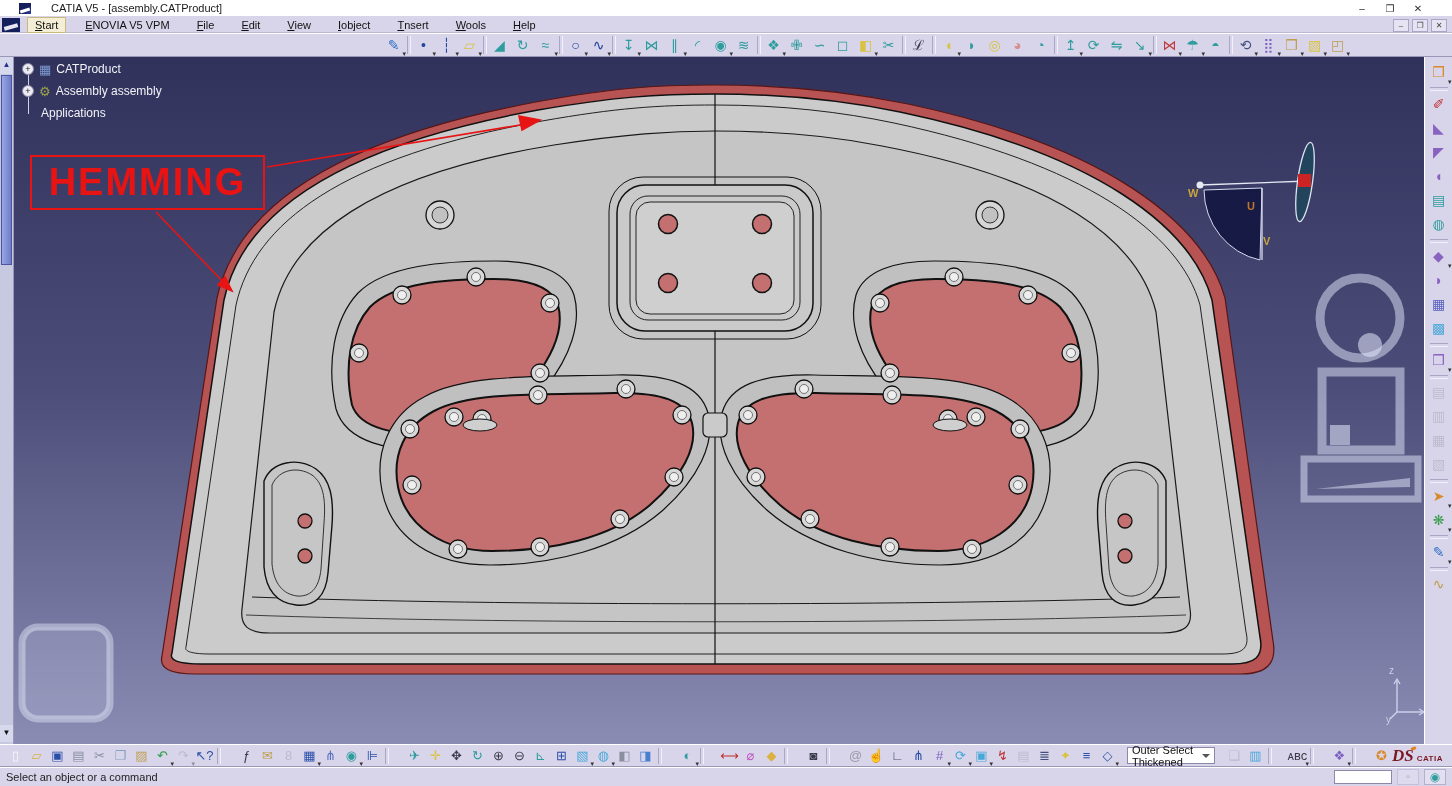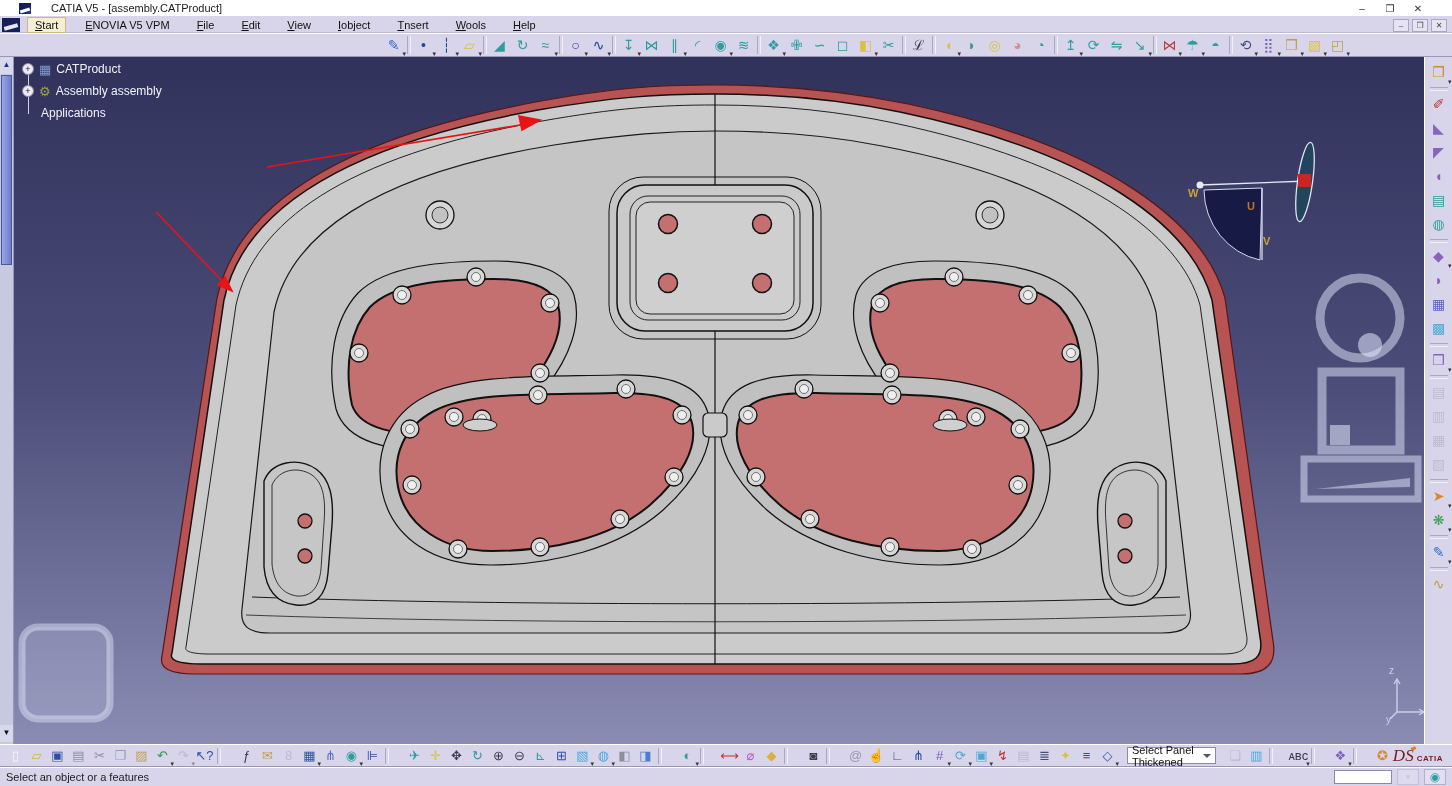--- a/index.html
+++ b/index.html
@@ -76,21 +76,21 @@
   .toolbar-right .sep::before { left:2px; right:2px; top:3px; bottom:auto; width:auto; height:2px; border:none; border-top:1px solid #aaa6c6; border-bottom:1px solid #f2f0fa; }
 
   
   .toolbar-bottom { height:22px; background:#d8d5ea; border-top:1px solid #fff; display:flex; align-items:center; padding:0 5px; }
   .toolbar-bottom .tbtn { width:21px; height:20px; }
   .toolbar-bottom .tbtn .glyph { font-size:13px; }
   .tb-left, .tb-right { display:flex; align-items:center; }
   .combo { width:148px; height:17px; background:#fff; border:1px solid #8a8aa8; display:flex; align-items:center; font-size:11px; color:#111; padding:0 4px; margin:0 9px; }
   .combo .chev { margin-left:auto; width:0; height:0; border:4px solid transparent; border-top-color:#555; margin-top:5px; }
   .brand { margin-left:auto; display:flex; align-items:baseline; gap:3px; padding-right:4px; color:#7a1822; }
-  .brand-mark { font-family:"Liberation Serif",serif; font-style:italic; font-weight:normal; font-size:17px; line-height:1; position:relative; }
+  .brand-mark { font-family:"Liberation Serif",serif; font-style:italic; font-weight:bold; font-size:17px; line-height:1; position:relative; }
   .brand-mark::after { content:""; position:absolute; right:-2px; top:0; width:5px; height:3px; background:#e08020; transform:rotate(-20deg); }
   .brand-name { font-size:8px; font-weight:bold; letter-spacing:.5px; }
 
   
   .statusbar { height:20px; background:#d8d5ea; border-top:1px solid #9a96b8; box-shadow:inset 0 1px 0 #fff; display:flex; align-items:center; padding:0 6px; }
   .status-msg { font-size:11px; color:#222; }
   .status-right { margin-left:auto; display:flex; align-items:center; gap:5px; }
   .status-input { width:58px; height:14px; border:1px solid #8a8aa8; background:#fff; font-size:10px; padding:0 2px; font-family:"Liberation Sans",sans-serif; }
   .sbtn { width:22px; height:16px; border:1px solid #b4b0cc; background:#e2dff0; display:flex; align-items:center; justify-content:center; font-size:10px; color:#666; }
   .sbtn.teal { color:#2f9d9d; font-size:12px; }
@@ -531,20 +531,21 @@
             <span class="tree-label">Assembly assembly</span>
           </div>
 
           <div class="tree-row no-child">
             <span class="expander"></span>
 
             <span class="tree-label">Applications</span>
           </div>
         </div>
 
+      <div class="hemming">HEMMING</div>
 
       <span class="vp-label lbl-w">W</span>
       <span class="vp-label lbl-u">U</span>
       <span class="vp-label lbl-v">V</span>
       <span class="vp-label lbl-z">z</span>
 
       <span class="vp-label lbl-y">y</span>
     </div>
 
     <div class="toolbar-right">
@@ -868,21 +869,21 @@
 
         <span class="tbtn">
           <span class="glyph" style="color: rgb(43, 79, 168);">≡</span>
         </span>
 
         <span class="tbtn dd">
           <span class="glyph" style="color: rgb(43, 79, 168);">◇</span>
         </span>
       </div>
     <div class="combo">
-      <span>Select Panel Thickened</span>
+      <span>Outer Select Thickened</span>
       <span class="chev"></span>
     </div>
     <div class="tb-right">
 
         <span class="tbtn disabled">
           <span class="glyph" style="color: rgb(154, 154, 168);">❏</span>
         </span>
 
         <span class="tbtn">
           <span class="glyph" style="color: rgb(74, 168, 216);">▥</span>
@@ -912,20 +913,20 @@
           <span class="glyph" style="color: rgb(217, 136, 42);">✪</span>
         </span>
       </div>
     <div class="brand">
       <span class="brand-mark">DS</span>
       <span class="brand-name">CATIA</span>
     </div>
   </div>
 
   <div class="statusbar">
-    <span class="status-msg">Select an object or a features</span>
+    <span class="status-msg">Select an object or a command</span>
     <span class="status-right">
       <input class="status-input" value="" style="">
       <span class="sbtn disabled">▫</span>
       <span class="sbtn teal">◉</span>
     </span>
   </div>
 </div>
 
 </body></html>

